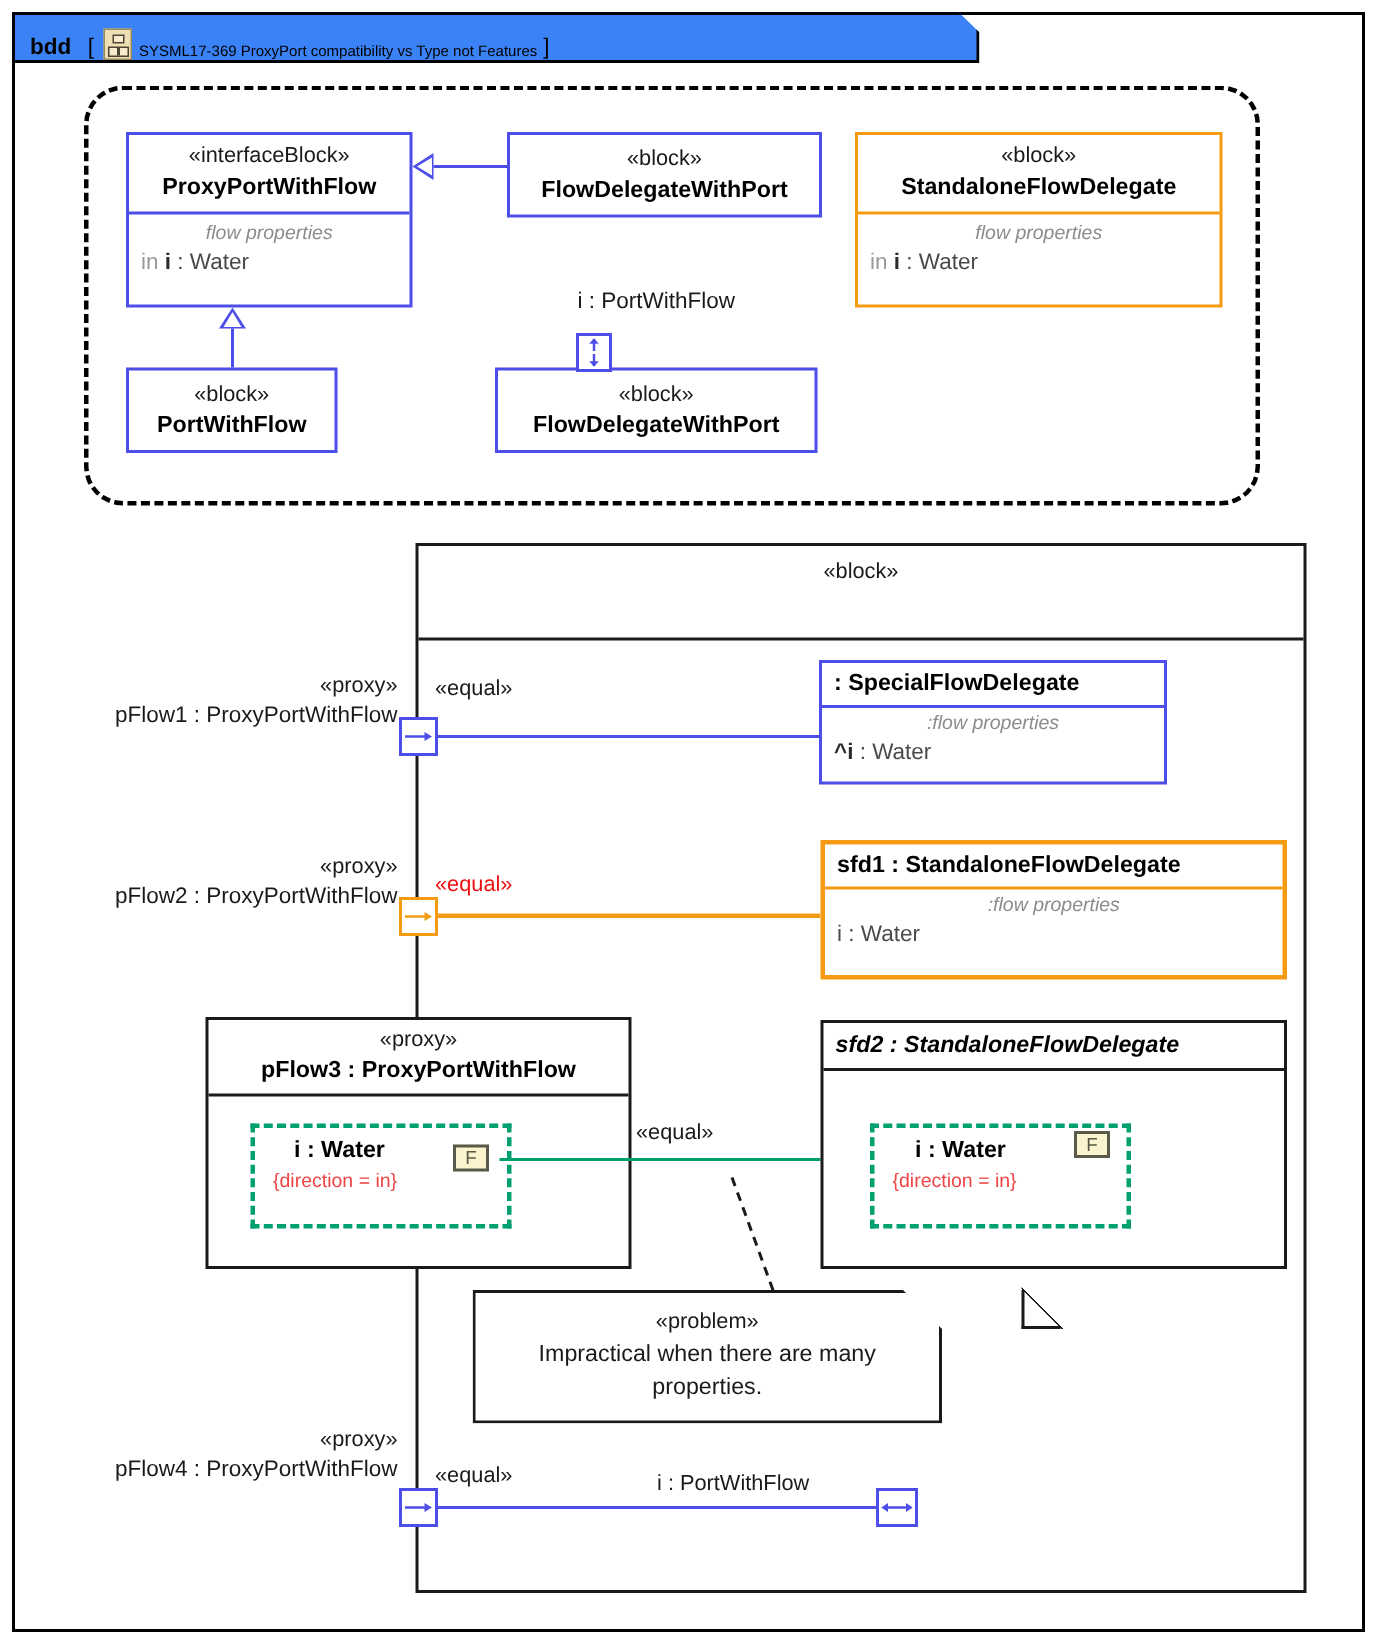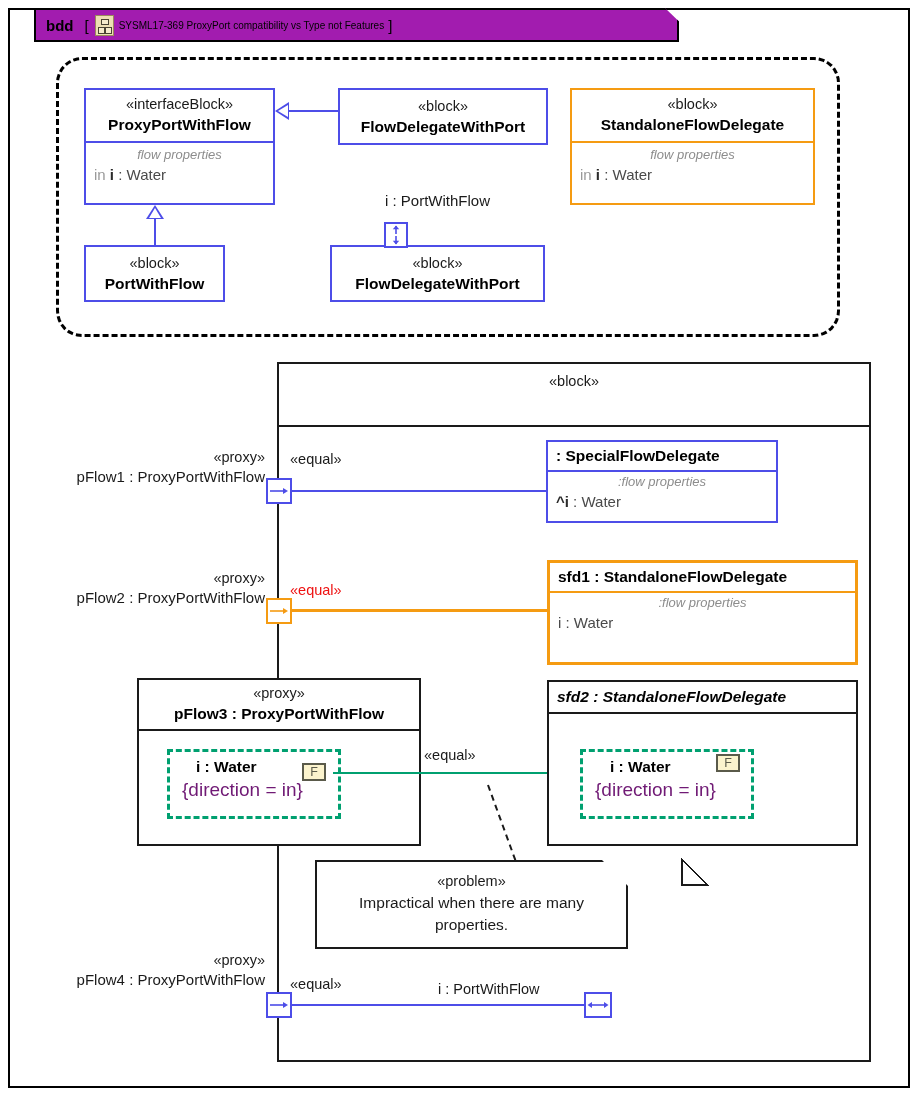--- a/index.html
+++ b/index.html
@@ -29,27 +29,26 @@
     box-sizing: border-box;
   }
   .frame-tab {
     position: absolute;
     left: 8px;
     top: 8px;
     height: 34px;
     box-sizing: border-box;
     border: 2px solid #000;
     border-bottom: 2px solid #000;
-    background: #a21caf;
+    background: #3b82f6;
     display: flex;
-    align-items: center;
+    align-items: flex-end;
     padding: 0 8px 0 10px;
     z-index: 5;
     clip-path: polygon(0 0, calc(100% - 14px) 0, 100% 40%, 100% 100%, 0 100%);
-    margin-left: 26px;
   }
   .frame-tab .bdd {
     font-weight: bold;
     font-size: 15px;
     color: #000;
     margin-right: 7px;
   }
   .frame-tab .brk {
     font-size: 15px;
     color: #000;
@@ -244,22 +243,22 @@
   }
   .hl-name {
     position: absolute;
     font-size: 15.5px;
     font-weight: bold;
     color: #000;
     white-space: nowrap;
   }
   .hl-constraint {
     position: absolute;
-    font-size: 19px;
-    color: #701a75;
+    font-size: 13px;
+    color: #ef4444;
     white-space: nowrap;
   }
   .fbadge {
     position: absolute;
     width: 24px;
     height: 18px;
     box-sizing: border-box;
     border: 2px solid #5a5a4a;
     background: #fbf3cd;
     font-size: 12.5px;
@@ -433,21 +432,21 @@
   </div>
   <div class="port orange" style="left:266px; top:598px; width:26px; height:26px;">
     <svg width="20" height="12" viewBox="0 0 20 12">
       <path d="M1 6 L16 6" stroke="#f59b12" stroke-width="1.6" fill="none"></path>
       <path d="M19 6 L14 3 L14 9 Z" fill="#f59b12"></path>
     </svg>
   </div>
   <div class="conn orange" style="left:292px; top:609px; width:255px; height:3px;"></div>
   <div class="conn-label red" style="left:290px; top:581px;">«equal»</div>
 
-  <div class="box orange-thick" style="left:547px; top:560px; width:311px; height:105px;">
+  <div class="box orange-thick" style="left:547px; top:560px; width:311px; height:93px;">
     <div class="hdr with-rule orange" style="padding:3px 8px 4px 8px;">
       <div class="cname left">sfd1 : StandaloneFlowDelegate</div>
     </div>
     <div class="compart" style="padding:1px 8px 4px 8px;">
       <div class="cmp-title">:flow properties</div>
       <div class="prop">
         <span>i : Water</span>
       </div>
     </div>
   </div>

